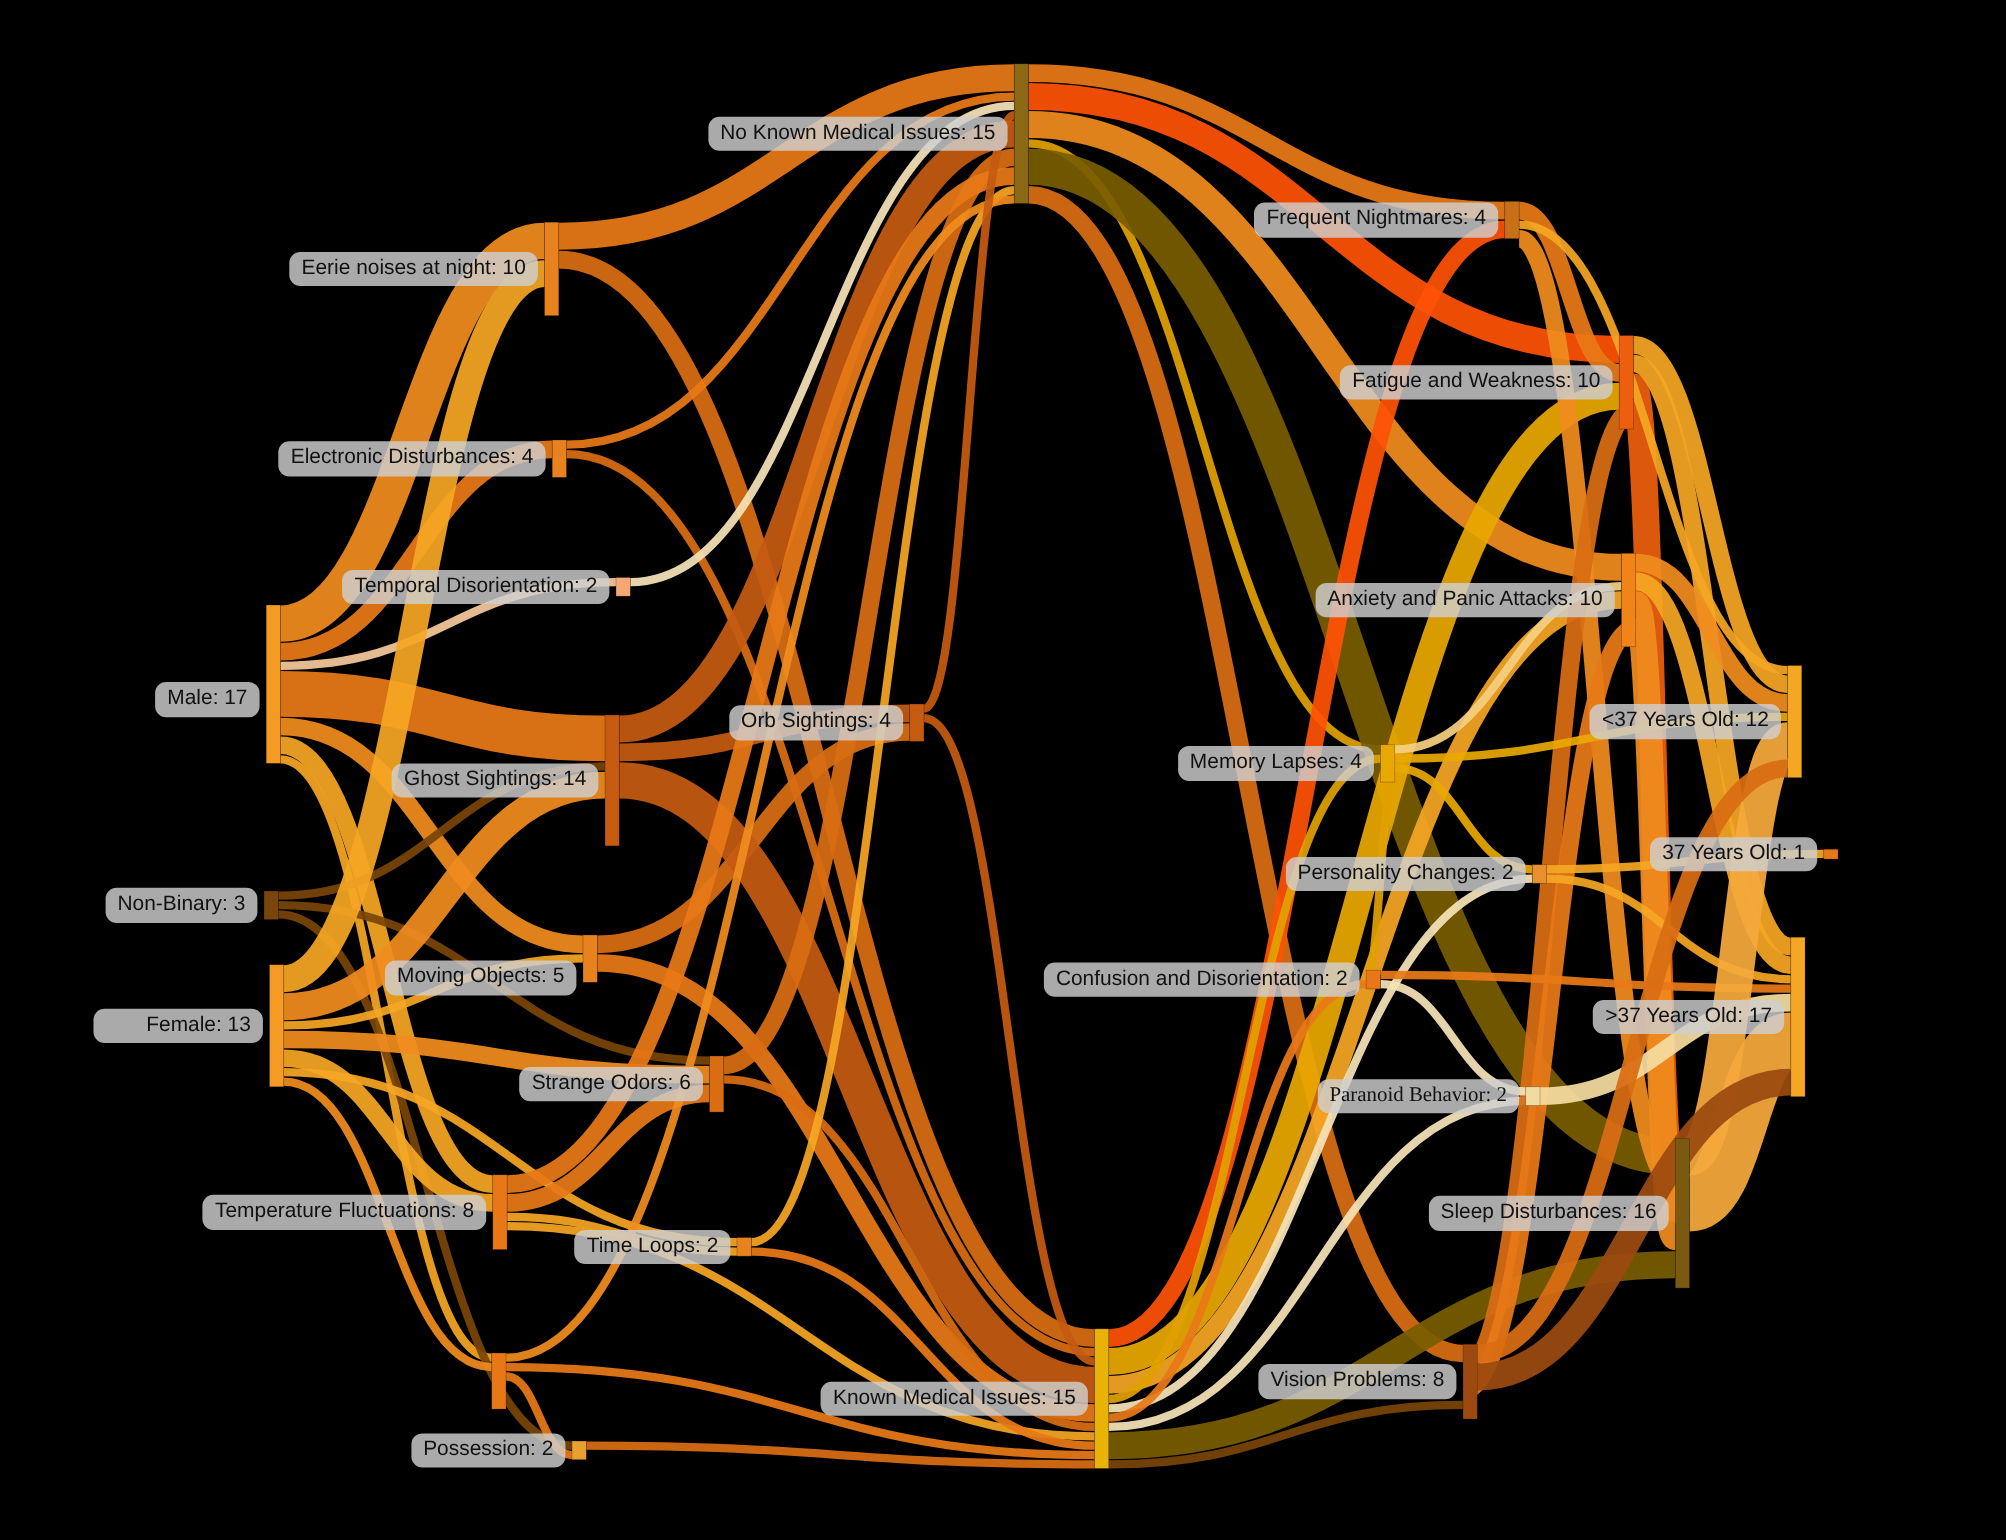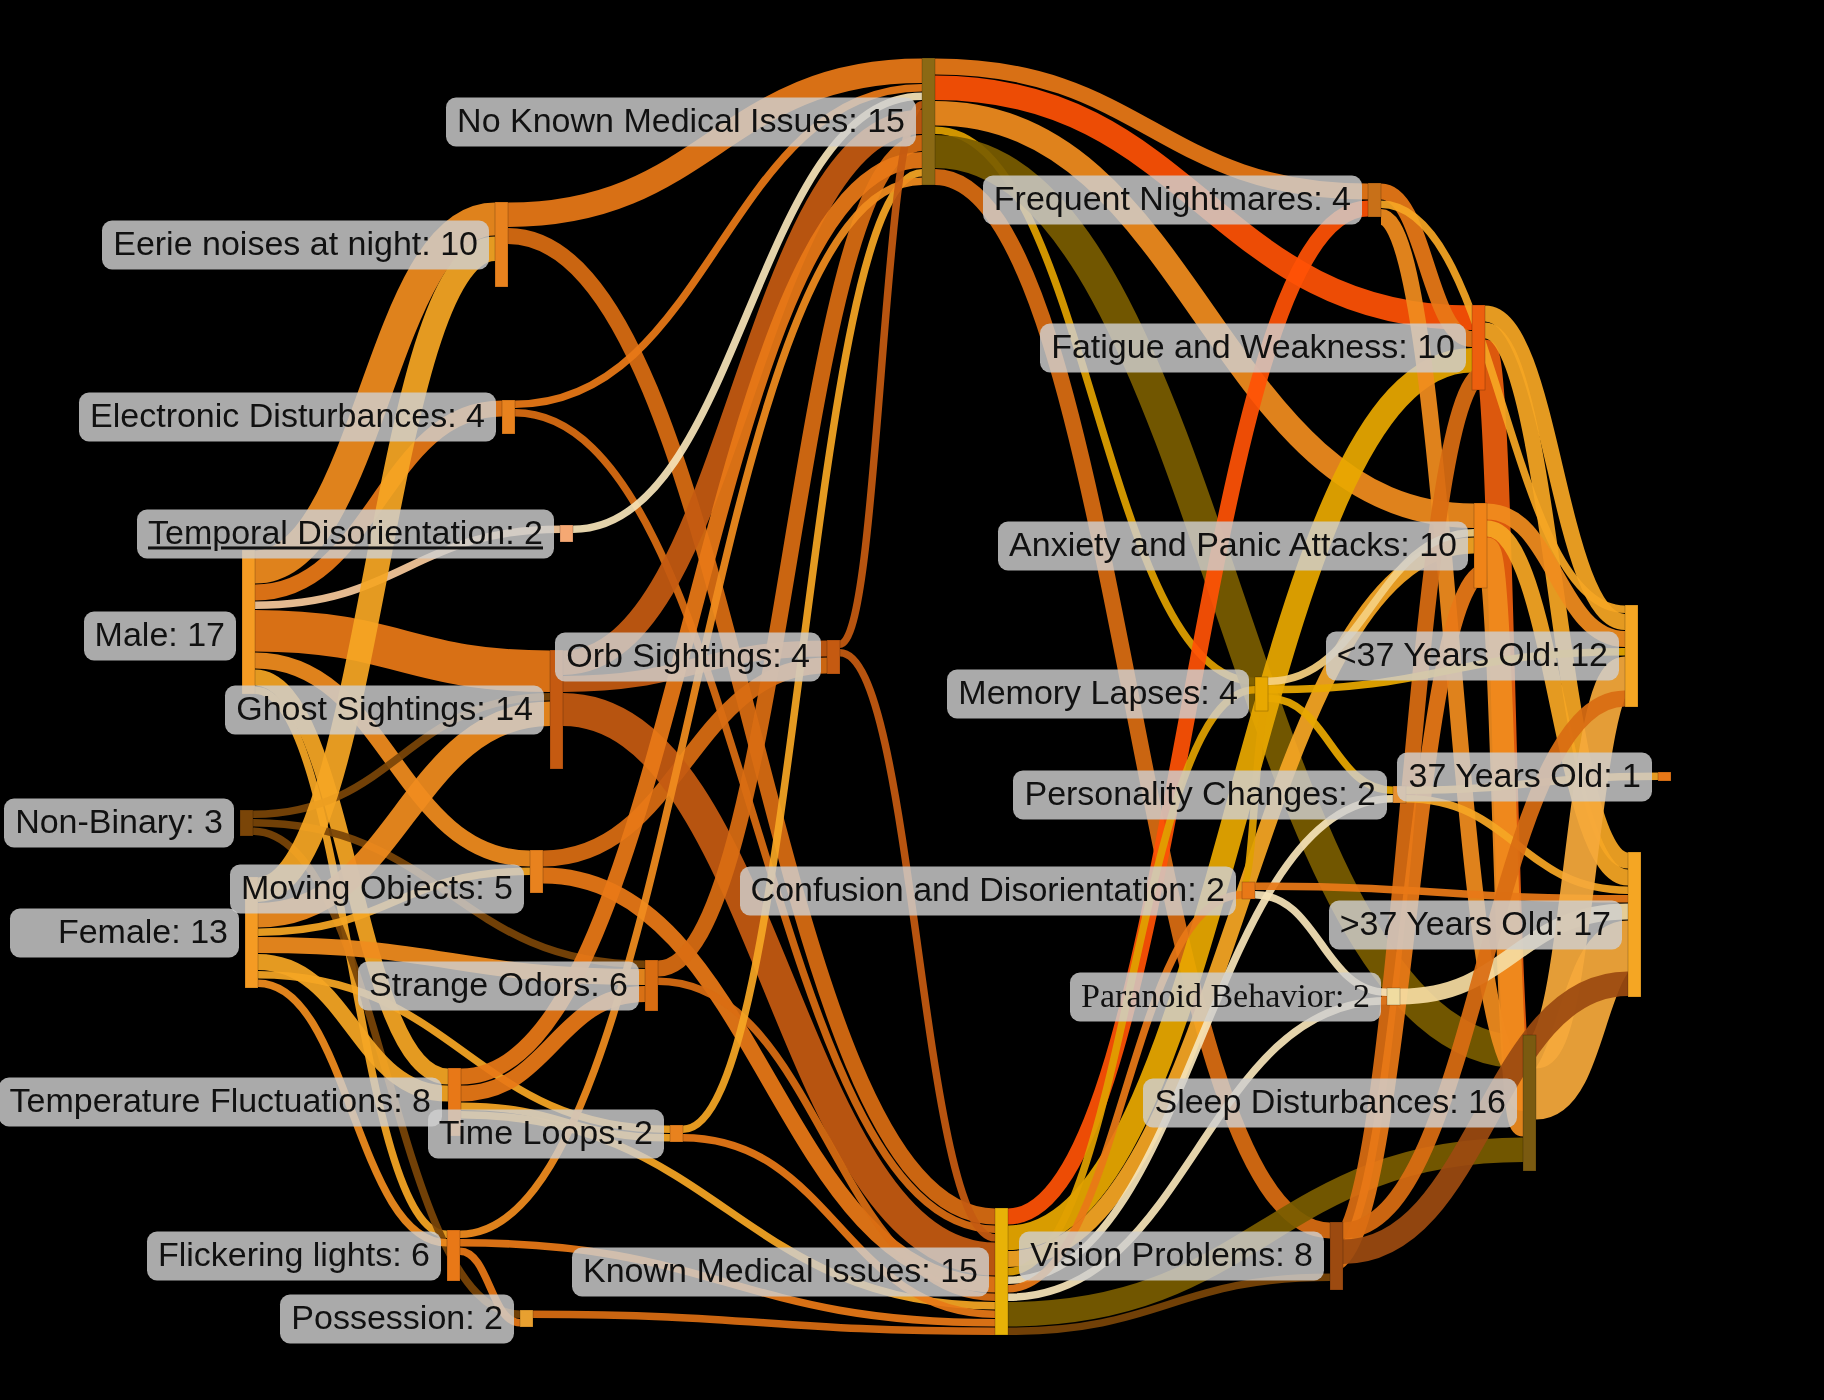--- a/index.html
+++ b/index.html
@@ -7,21 +7,21 @@
          font-family:"Liberation Sans",sans-serif;}
   #links-layer{position:absolute;left:0;top:0;}
   .sankey-link{fill:none;opacity:0.93;}
   .sankey-node{stroke:rgba(0,0,0,0.35);stroke-width:0.6;}
   #labels-layer{position:absolute;left:0;top:0;width:100%;height:100%;pointer-events:none;}
   .node-label{
     position:absolute;
     transform:translateY(-50%);
     background:rgba(208,208,208,0.82);
     color:#111;
-    font-size:34px;
+    font-size:19px;
     line-height:1.15;
     padding:4px 11px 6px 11px;
     border-radius:10px;
     white-space:nowrap;
   }
 </style>
 </head>
 <body>
 
 <div class="stage">
@@ -134,27 +134,26 @@
       <rect x="1625" y="605" width="13" height="102" fill="#F5A623" class="sankey-node"></rect>
       <rect x="1658" y="772" width="13" height="9" fill="#E87817" class="sankey-node"></rect>
       <rect x="1628" y="852" width="13" height="145" fill="#F5A623" class="sankey-node"></rect>
     </svg>
   <div id="labels-layer">
       <div class="node-label" style="right: 1588px; top: 636px;">Male: 17</div>
       <div class="node-label" style="right: 1590px; top: 823px;">Non-Binary: 3</div>
       <div class="node-label" style="right: 1585px; top: 932.5px; padding-left: 48px;">Female: 13</div>
       <div class="node-label" style="right: 1335px; top: 244.5px;">Eerie noises at night: 10</div>
       <div class="node-label" style="right: 1328px; top: 417px;">Electronic Disturbances: 4</div>
-      <div class="node-label" style="right: 1270px; top: 533.5px; text-decoration: underline;">Temporal Disorientation: 2</div>
+      <div class="node-label" style="right: 1270px; top: 533.5px;">Temporal Disorientation: 2</div>
       <div class="node-label" style="right: 1280px; top: 709.5px;">Ghost Sightings: 14</div>
       <div class="node-label" style="right: 1300px; top: 889px;">Moving Objects: 5</div>
       <div class="node-label" style="right: 1185px; top: 985.5px;">Strange Odors: 6</div>
       <div class="node-label" style="right: 1382px; top: 1102px;">Temperature Fluctuations: 8</div>
       <div class="node-label" style="right: 1160px; top: 1133.5px;">Time Loops: 2</div>
-      <div class="node-label" style="right: 1383px; top: 1255.5px;">Flickering lights: 6</div>
       <div class="node-label" style="right: 1310px; top: 1318.5px;">Possession: 2</div>
       <div class="node-label" style="right: 1003px; top: 657px;">Orb Sightings: 4</div>
       <div class="node-label" style="right: 908px; top: 121.5px;">No Known Medical Issues: 15</div>
       <div class="node-label" style="right: 835px; top: 1271.5px;">Known Medical Issues: 15</div>
       <div class="node-label" style="right: 462px; top: 200px;">Frequent Nightmares: 4</div>
       <div class="node-label" style="right: 358px; top: 347.5px;">Fatigue and Weakness: 10</div>
       <div class="node-label" style="right: 356px; top: 545.5px;">Anxiety and Panic Attacks: 10</div>
       <div class="node-label" style="right: 575px; top: 694px;">Memory Lapses: 4</div>
       <div class="node-label" style="right: 437px; top: 794.5px;">Personality Changes: 2</div>
       <div class="node-label" style="right: 588px; top: 890.5px;">Confusion and Disorientation: 2</div>

